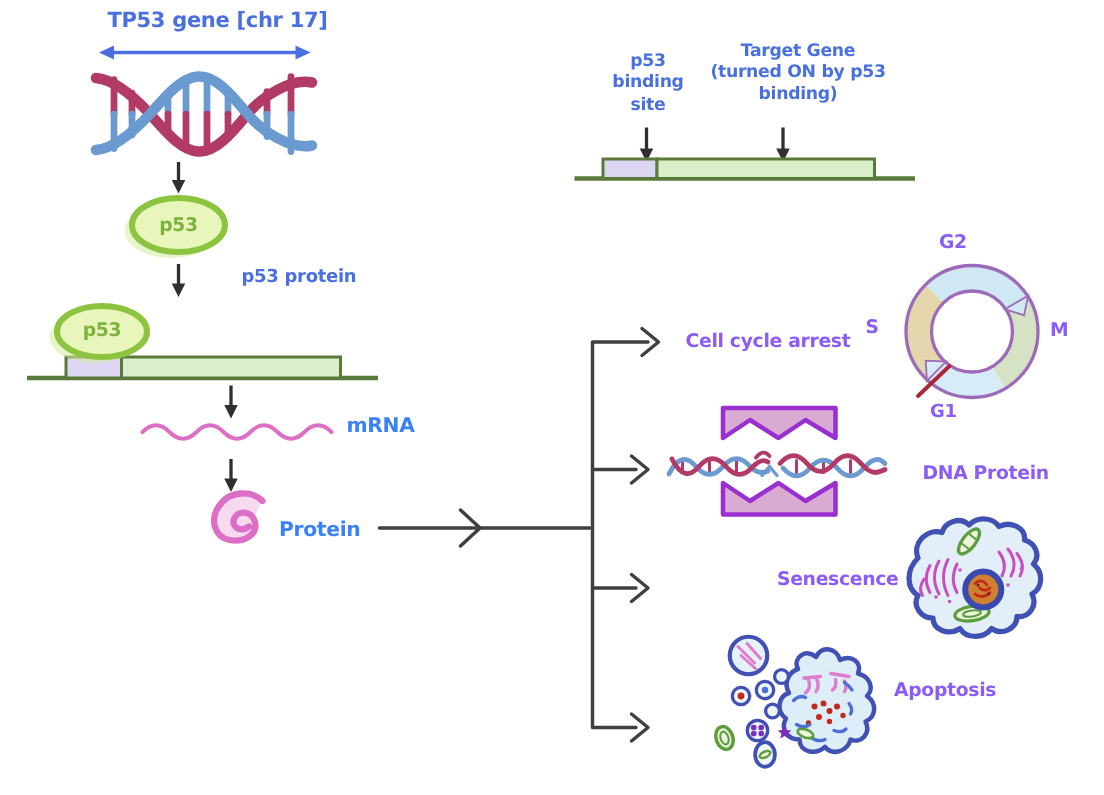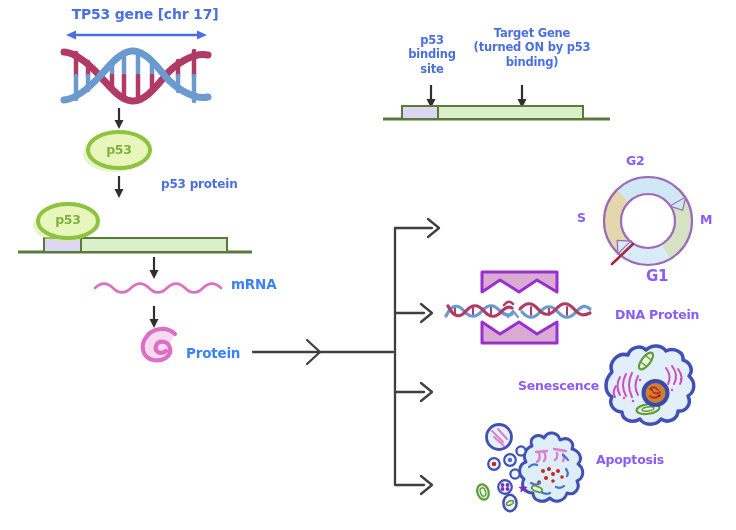--- a/index.html
+++ b/index.html
@@ -247,25 +247,26 @@
 <div class="lbl pink" style="left:186px;top:345px;font-size:13.5px;">Protein</div>
 
 <div class="lbl blue ctr" style="left:399px;top:33px;width:66px;font-size:11.5px;line-height:1.25;">p53
 binding
 site</div>
 
 <div class="lbl blue ctr" style="left:464px;top:26px;width:136px;font-size:11.5px;line-height:1.25;">Target Gene
 (turned ON by p53
 binding)</div>
 
+<div class="lbl" style="left:457px;top:219px;font-size:12.5px;">Cell cycle arrest</div>
 
 <div class="lbl" style="left:615px;top:307px;font-size:12.5px;">DNA Protein</div>
 
 <div class="lbl" style="left:518px;top:378px;font-size:12.5px;">Senescence</div>
 
 <div class="lbl" style="left:596px;top:452px;font-size:12.5px;">Apoptosis</div>
 
 <div class="lbl" style="left:626px;top:153px;font-size:12.5px;">G2</div>
 <div class="lbl" style="left:700px;top:212px;font-size:12.5px;">M</div>
-<div class="lbl" style="left:646px;top:267px;font-size:15px;">G1</div>
+<div class="lbl" style="left:620px;top:267px;font-size:12px;">G1</div>
 <div class="lbl" style="left:577px;top:210px;font-size:12.5px;">S</div>
 
 </div>
 
 </body></html>

